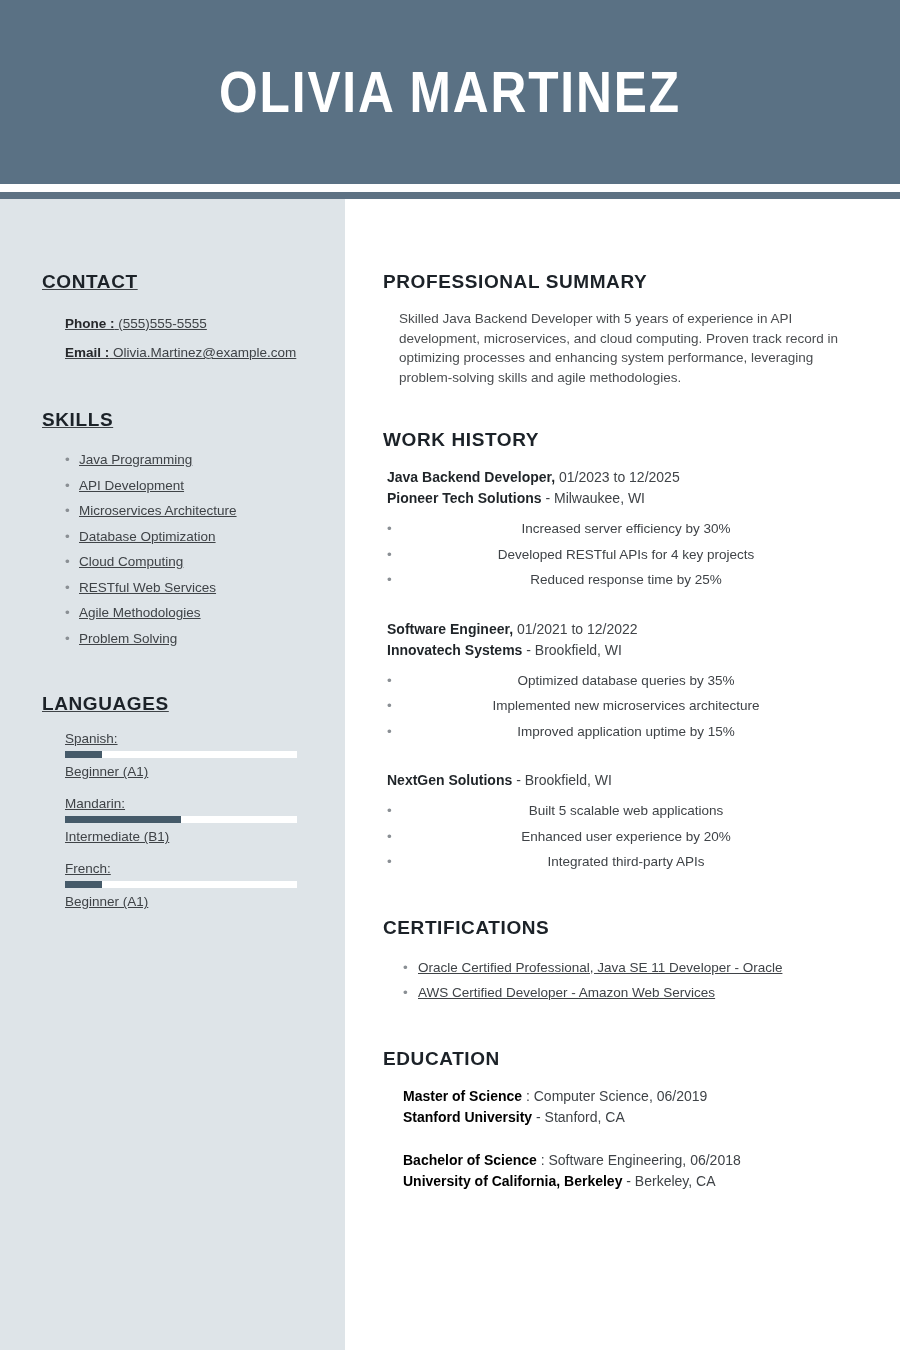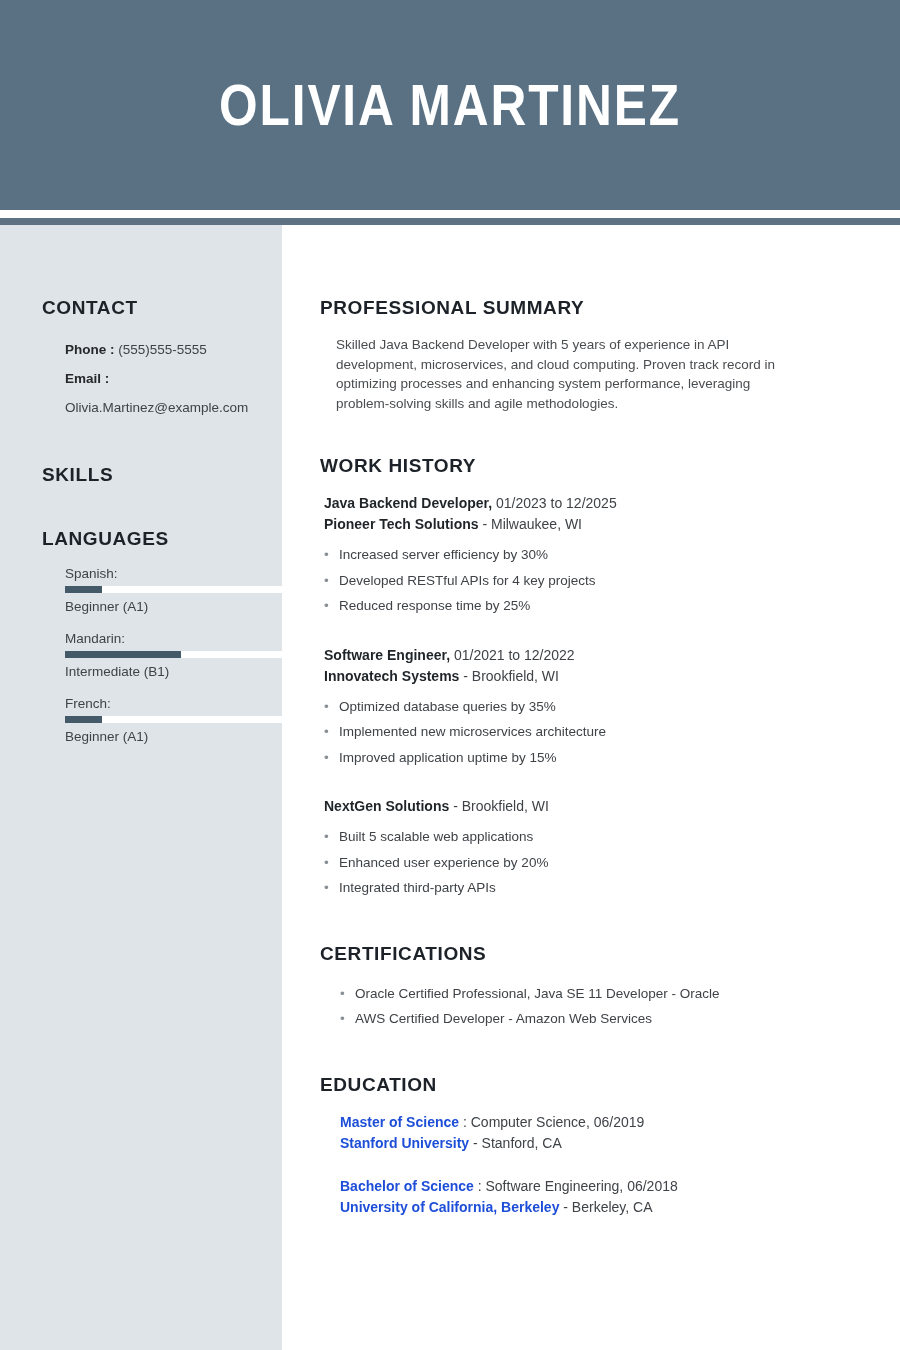--- a/index.html
+++ b/index.html
@@ -11,28 +11,28 @@
     --color-heading:#1c2228;
     --color-text:#3f4347;
     --color-bullet:#8a8f94;
   }
   *{margin:0;padding:0;box-sizing:border-box;}
   html,body{background:#ffffff;}
   body{font-family:"Liberation Sans", sans-serif;color:var(--color-text);}
   .page{width:900px;min-height:1350px;margin:0 auto;background:#ffffff;display:flex;flex-direction:column;}
 
   
-  .header{height:210px;background:var(--color-header_bg);display:flex;align-items:center;justify-content:center;}
+  .header{height:184px;background:var(--color-header_bg);display:flex;align-items:center;justify-content:center;}
   .name{color:#ffffff;font-size:54px;font-weight:700;letter-spacing:2px;transform:scale(0.92,1.06);white-space:nowrap;}
   .divider-gap{height:8px;background:#ffffff;}
   .divider-bar{height:7px;background:var(--color-divider_bar);}
 
   
   .content{flex:1;display:flex;align-items:stretch;}
-  .sidebar{width:282px;background:var(--color-sidebar_bg);padding:72px 45px 40px 42px;}
+  .sidebar{width:345px;background:var(--color-sidebar_bg);padding:72px 45px 40px 42px;text-decoration:underline;}
   .main{flex:1;padding:72px 50px 40px 38px;background:#ffffff;}
 
   h2{font-size:19px;font-weight:700;letter-spacing:0.6px;color:var(--color-heading);margin-bottom:16px;}
   .section{margin-bottom:42px;}
 
   
   .contact-item{margin-left:23px;font-size:13.5px;line-height:29px;color:var(--color-text);}
   .contact-item strong{color:#26282b;}
 
   
@@ -46,31 +46,31 @@
   .bar{width:232px;height:7px;background:var(--color-bar_track);margin-bottom:6px;}
   .bar-fill{height:100%;background:var(--color-bar_fill);}
   .language .lang-level{display:block;}
 
   
   .summary-text{margin-left:16px;max-width:470px;font-size:13.5px;line-height:19.5px;color:#4a4d50;}
 
   .job{margin-left:4px;margin-bottom:26px;}
   .job-line{font-size:14px;line-height:21px;color:var(--color-text);}
   .job-line strong{color:#1f2428;}
-  .job-bullets{list-style:none;margin-top:7px;}
+  .job-bullets{list-style:none;margin-top:7px;text-align:center;}
   .job-bullets li{position:relative;padding-left:15px;font-size:13.5px;line-height:25.5px;color:var(--color-text);}
   .job-bullets li::before{content:"•";position:absolute;left:0;color:var(--color-bullet);}
 
-  .cert-list{list-style:none;margin-left:20px;margin-top:12px;}
+  .cert-list{list-style:none;margin-left:20px;margin-top:12px;text-decoration:underline;}
   .cert-list li{position:relative;padding-left:15px;font-size:13.5px;line-height:25.5px;color:var(--color-text);}
   .cert-list li::before{content:"•";position:absolute;left:0;color:var(--color-bullet);}
 
   .edu{margin-left:20px;margin-bottom:22px;}
   .edu-line{font-size:14px;line-height:21px;color:var(--color-text);}
-  .edu-line strong{color:#1d4ed8;}
+  .edu-line strong{color:#000000;}
 </style>
 </head>
 <body>
 
 <div class="page">
 
   <div class="header">
     <div class="name">OLIVIA MARTINEZ</div>
   </div>
   <div class="divider-gap"></div>
@@ -87,20 +87,30 @@
           <span>(555)555-5555</span>
         </p>
         <p class="contact-item">
           <strong>Email :</strong>
           <span>Olivia.Martinez@example.com</span>
         </p>
       </div>
 
       <div class="section">
         <h2>SKILLS</h2>
+        <ul class="skill-list">
+          <li>Java Programming</li>
+          <li>API Development</li>
+          <li>Microservices Architecture</li>
+          <li>Database Optimization</li>
+          <li>Cloud Computing</li>
+          <li>RESTful Web Services</li>
+          <li>Agile Methodologies</li>
+          <li>Problem Solving</li>
+        </ul>
       </div>
 
       <div class="section">
         <h2>LANGUAGES</h2>
 
         <div class="language">
           <span class="lang-name">Spanish:</span>
           <div class="bar">
             <div class="bar-fill" style="width: 16%;"></div>
           </div>

